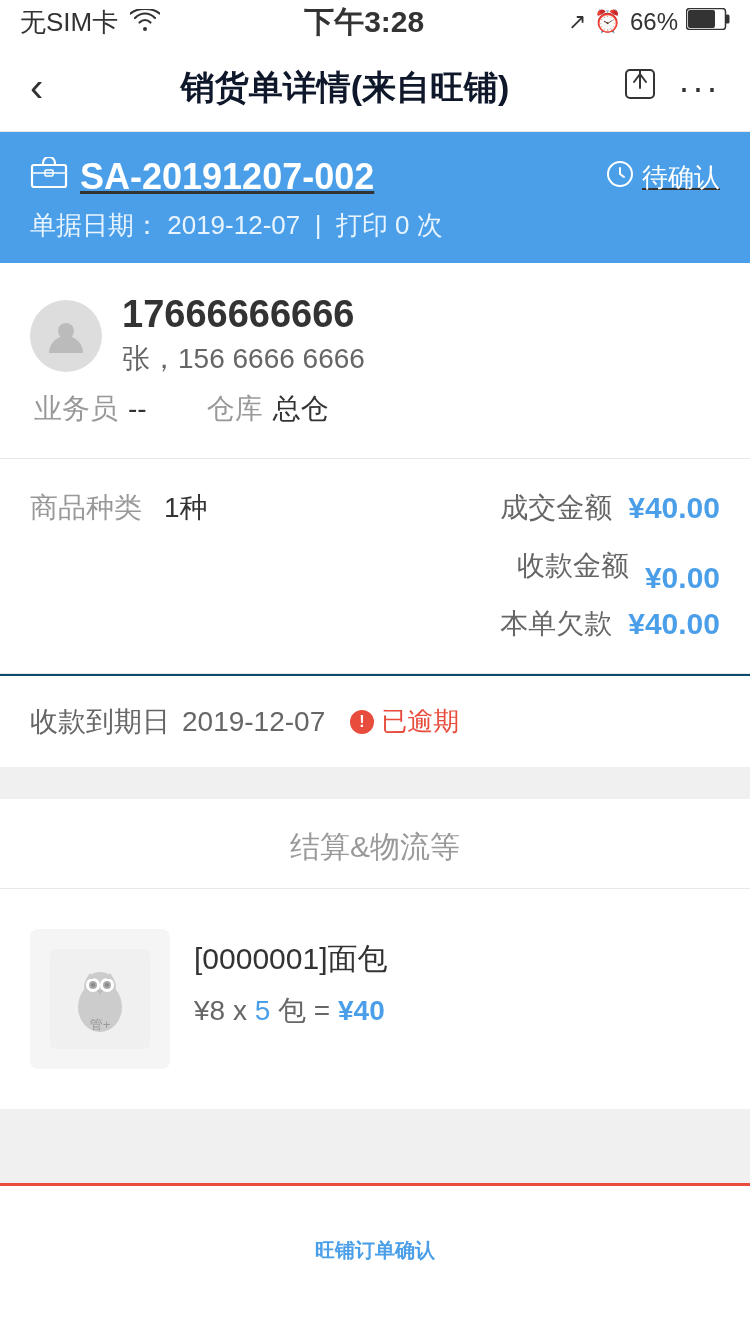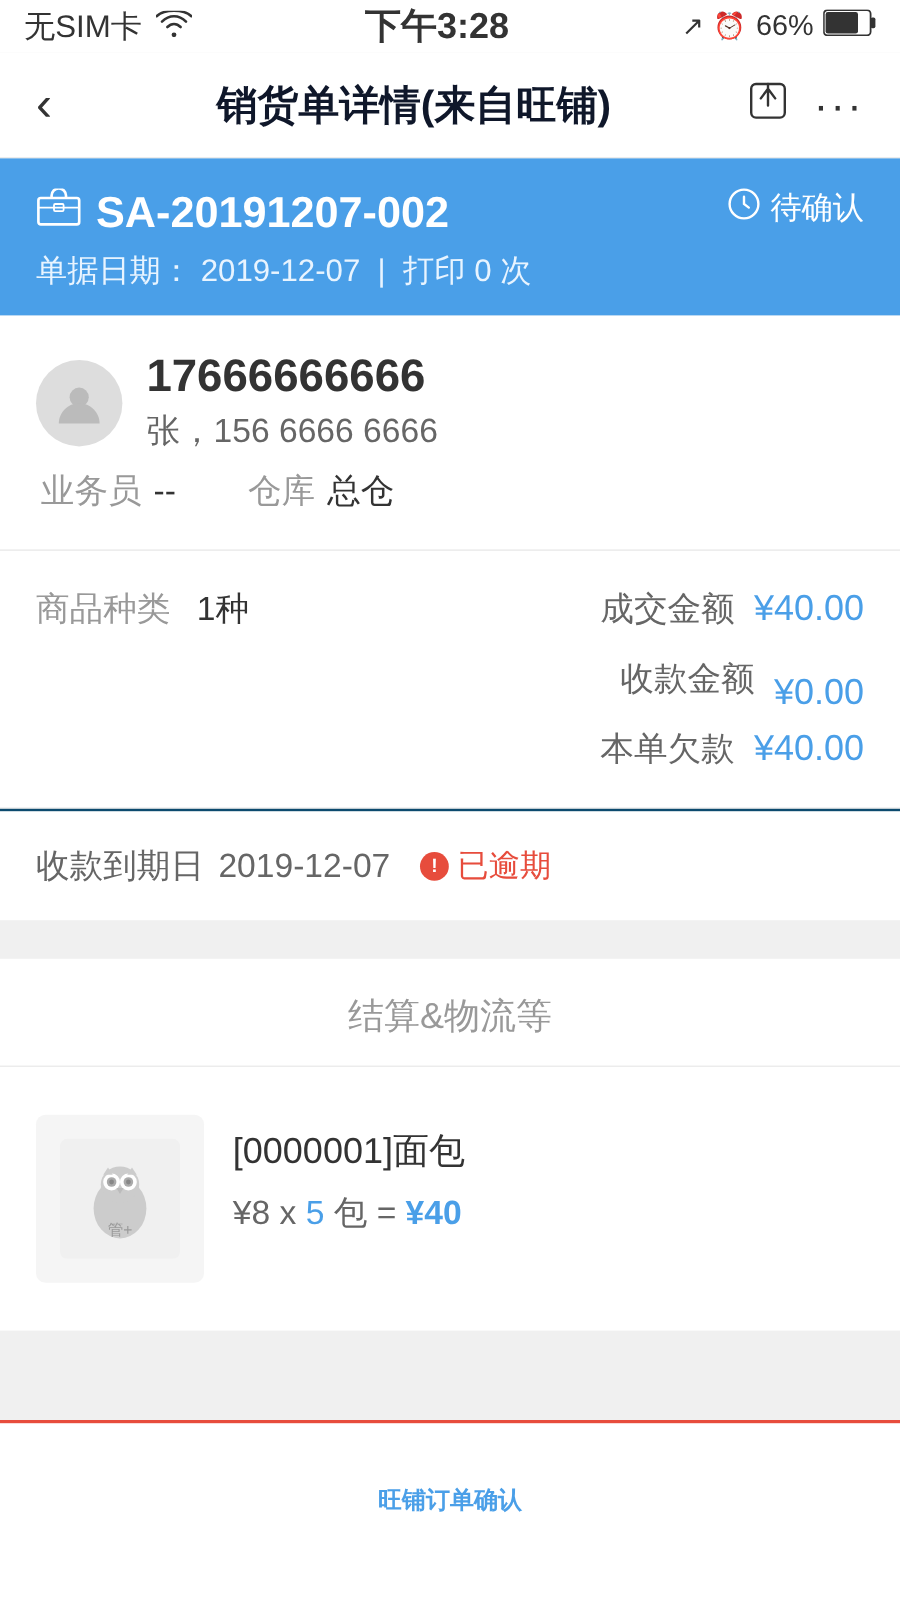--- a/index.html
+++ b/index.html
@@ -64,22 +64,23 @@
     
     .order-header {
       background: #4a9fe8;
       padding: 24px 30px 20px;
       display: flex;
       flex-direction: column;
       gap: 10px;
     }
     .order-header-top {
       display: flex;
-      align-items: flex-start;
+      align-items: center;
       justify-content: space-between;
+      text-decoration: underline;
     }
     .order-id {
       font-size: 36px;
       font-weight: 700;
       color: #fff;
       display: flex;
       align-items: center;
       gap: 12px;
     }
     .order-status {
@@ -168,21 +169,21 @@
       align-items: flex-end;
       gap: 10px;
     }
     .amount-row {
       display: flex;
       align-items: center;
       gap: 16px;
       font-size: 28px;
     }
     .amount-label { color: #666; }
-    .amount-value { color: #4a9fe8; font-weight: 400; font-size: 30px; }
+    .amount-value { color: #4a9fe8; font-weight: 700; font-size: 30px; }
     .amount-value.zero { color: #4a9fe8; margin-top: 24px; }
 
     
     .due-section {
       background: #fff;
       padding: 24px 30px;
       display: flex;
       align-items: center;
       gap: 12px;
       font-size: 28px;

